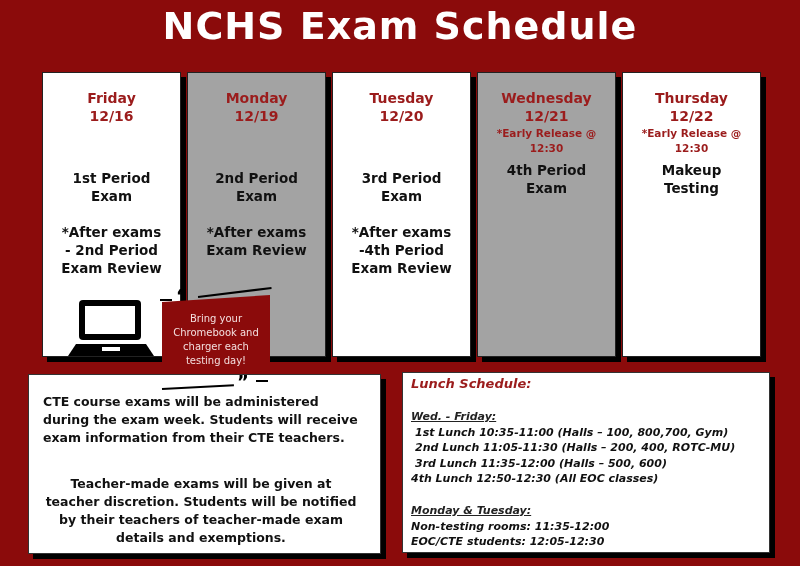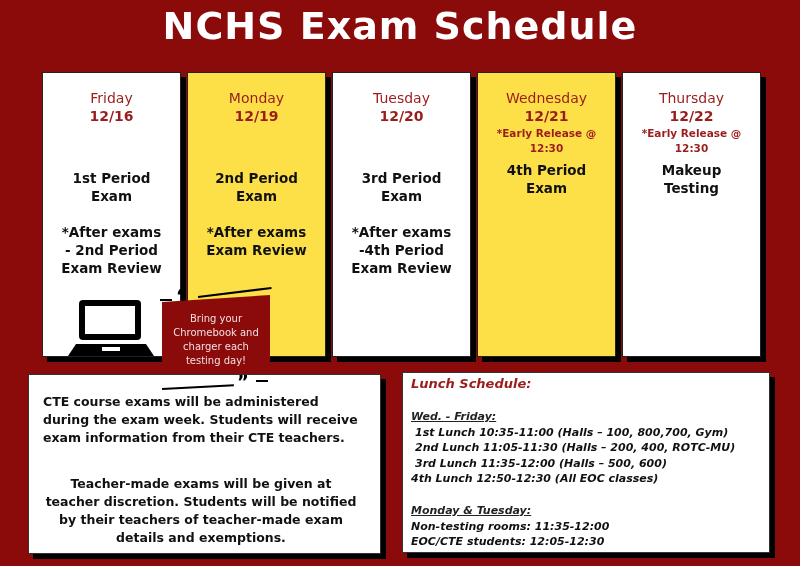--- a/index.html
+++ b/index.html
@@ -15,23 +15,23 @@
     font-family: "DejaVu Sans", sans-serif;
     font-weight: bold; font-size: 38px; letter-spacing: 1px;
   }
   .card {
     position: absolute; top: 72px; width: 139px; height: 285px;
     border: 1px solid #222;
     box-shadow: 5px 5px 0 #000;
     text-align: center;
   }
   .card.white { background: #ffffff; }
-  .card.gray { background: #fde047; }
+  .card.gray { background: #a3a3a3; }
   .card .day {
-    margin-top: 16px; color: #9b1c1c; font-weight: normal;
+    margin-top: 16px; color: #9b1c1c; font-weight: bold;
     font-size: 14px; line-height: 18px;
   }
   .card .date {
     color: #9b1c1c; font-weight: bold; font-size: 14px; line-height: 18px;
   }
   .card .note {
     color: #9b1c1c; font-weight: bold; font-size: 10.5px; line-height: 14px;
     margin-top: 1px;
   }
   .card .exam {

